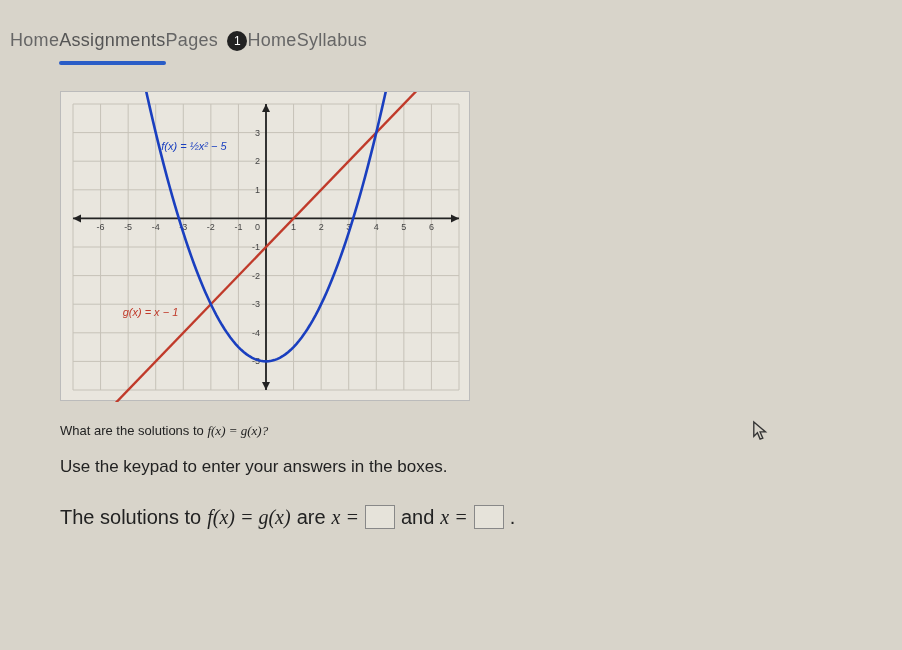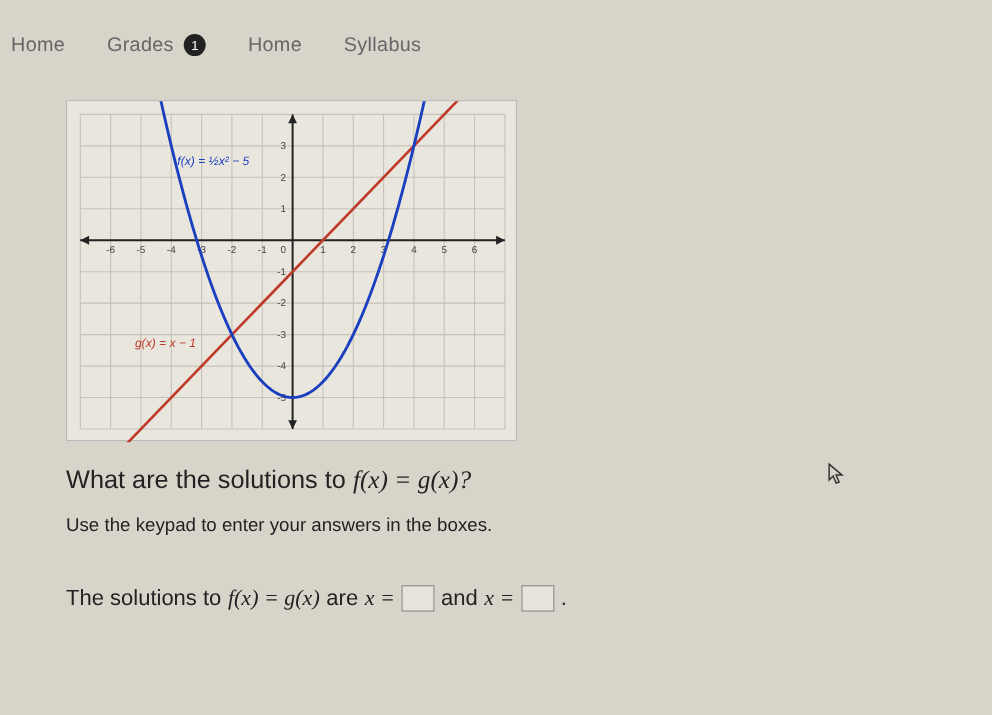--- a/index.html
+++ b/index.html
@@ -7,21 +7,20 @@
       font-family: "Helvetica Neue", Arial, sans-serif;
       background: #d8d4ca;
       width: 902px;
       height: 650px;
       overflow: hidden;
       color: #4a4a4a;
     }
     .nav {
       display: flex;
       align-items: center;
-      gap: 38px;
       padding: 30px 10px 14px 10px;
       font-size: 18px;
       color: #666;
     }
     .nav-item {
       position: relative;
       cursor: pointer;
       letter-spacing: .3px;
       padding-bottom: 6px;
     }
@@ -52,28 +51,28 @@
       padding: 20px 60px 0 60px;
     }
     .graph-wrap {
       background: #e9e6de;
       width: 410px;
       height: 310px;
       border: 1px solid #bbb;
       margin-bottom: 22px;
     }
     .question {
-      font-size: 23px;
+      font-size: 13px;
       color: #222;
       margin-bottom: 18px;
     }
     .instruction {
       font-size: 17px;
       color: #222;
-      margin-bottom: 44px;
+      margin-bottom: 28px;
     }
     .answer-line {
       font-size: 20px;
       color: #222;
       display: flex;
       align-items: flex-end;
       flex-wrap: wrap;
       gap: 6px;
     }
     .math-i { font-family: Georgia, "Times New Roman", serif; font-style: italic; }
@@ -90,22 +89,23 @@
       left: 752px; top: 420px;
       width: 18px; height: 22px;
       pointer-events: none;
     }
   </style>
 </head>
 <body>
 
 <div class="nav">
   <div class="nav-item">Home</div>
+  <div class="nav-item active">Assignments</div>
   <div class="nav-item">
-    <span>Grades</span>
+    <span>Pages</span>
     <span class="badge">1</span>
   </div>
   <div class="nav-item">Home</div>
   <div class="nav-item">Syllabus</div>
 </div>
 
 <div class="content">
 
   <div class="graph-wrap">
     <svg id="graph-svg" width="410" height="310" viewBox="0 0 410 310">

